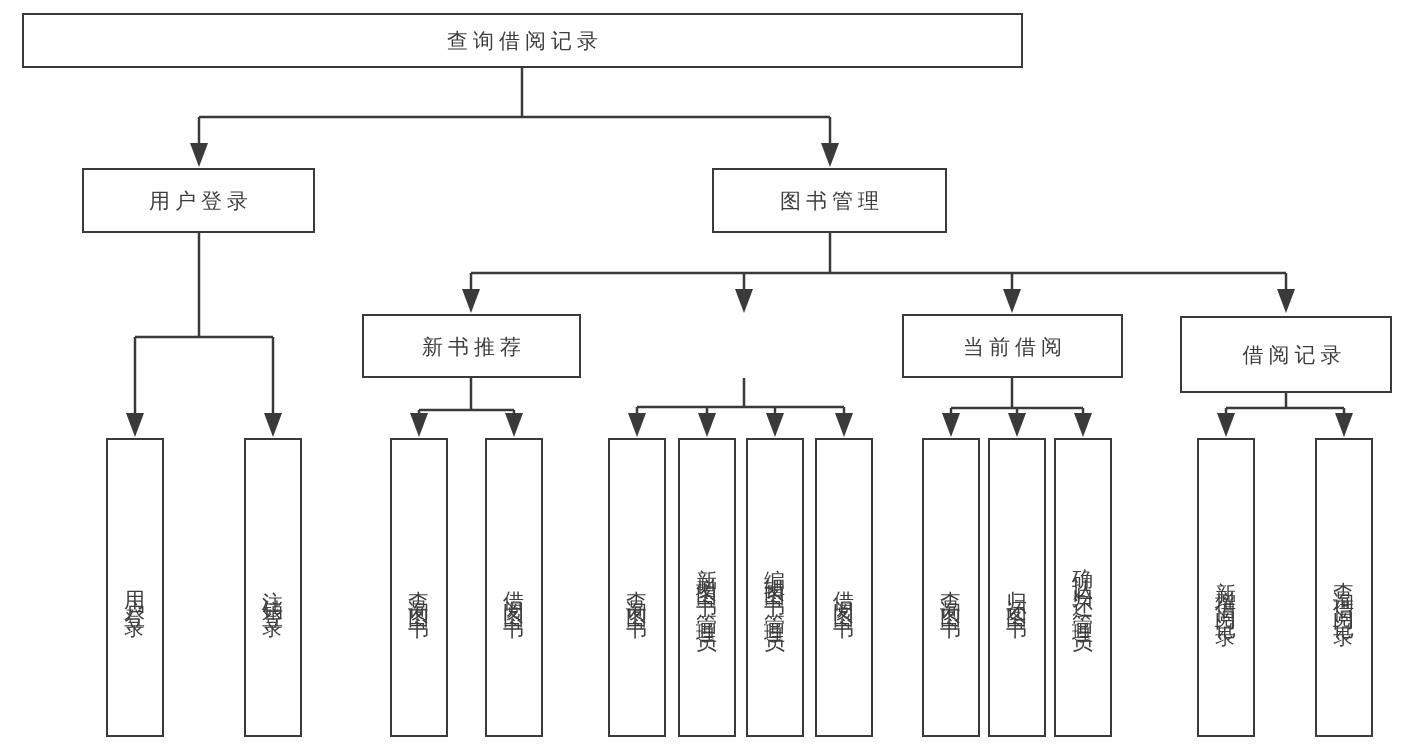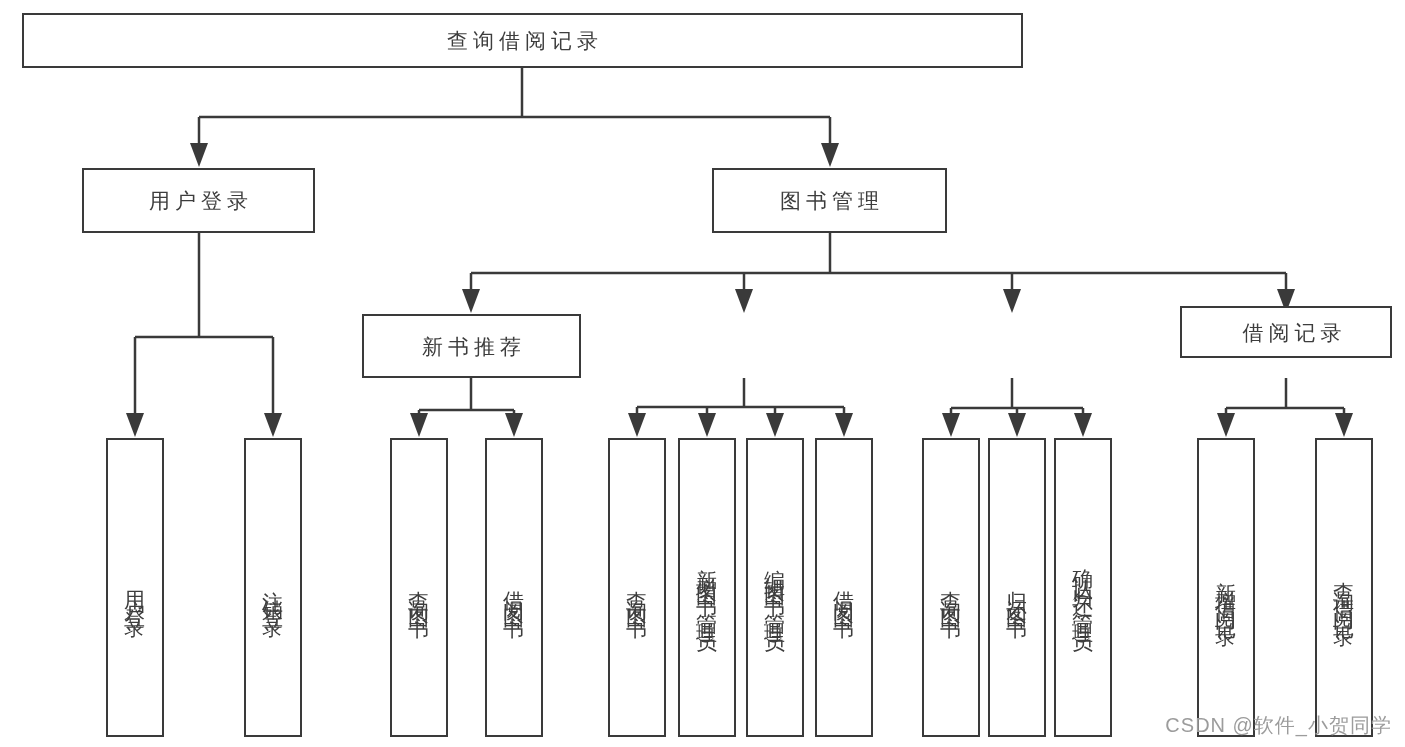--- a/index.html
+++ b/index.html
@@ -38,21 +38,21 @@
     padding-left: 5px; 
     white-space: nowrap;
     line-height: 1;
   }
   .node-root  { left: 22px;   top: 13px;  width: 1001px; height: 55px; }
   .node-l2a   { left: 82px;   top: 168px; width: 233px;  height: 65px; }
   .node-l2b   { left: 712px;  top: 168px; width: 235px;  height: 65px; }
   .node-l3a   { left: 362px;  top: 314px; width: 219px;  height: 64px; }
   .node-l3b   { left: 636px;  top: 314px; width: 217px;  height: 64px; }
   .node-l3c   { left: 902px;  top: 314px; width: 221px;  height: 64px; }
-  .node-l3d   { left: 1180px; top: 306px; width: 212px;  height: 52px; padding-left: 12px; }
+  .node-l3d   { left: 1180px; top: 316px; width: 212px;  height: 77px; padding-left: 12px; }
   .leaf {
     top: 438px;
     width: 58px;
     height: 299px;
   }
   .vtext {
     writing-mode: vertical-rl;
     text-orientation: mixed;
     font-size: 21px;
     letter-spacing: 9px;
@@ -149,20 +149,23 @@
   <div class="box node-l2a">
     <span class="hlabel">用户登录</span>
   </div>
   <div class="box node-l3a">
     <span class="hlabel">新书推荐</span>
   </div>
 
   <div class="box node-l2b">
     <span class="hlabel">图书管理</span>
   </div>
+  <div class="box node-l3c">
+    <span class="hlabel">当前借阅</span>
+  </div>
   <div class="box node-l3d">
     <span class="hlabel">借阅记录</span>
   </div>
 
   <div class="box leaf" style="left:106px">
     <span class="vtext">用户登录</span>
   </div>
   <div class="box leaf" style="left:244px">
     <span class="vtext">注销登录</span>
   </div>
@@ -197,15 +200,14 @@
     <span class="vtext">确认归还（管理员）</span>
   </div>
 
   <div class="box leaf" style="left:1197px">
     <span class="vtext">新增借阅记录</span>
   </div>
   <div class="box leaf" style="left:1315px">
     <span class="vtext">查询借阅记录</span>
   </div>
 
-  <div class="watermark">CSDN @软件_小贺同学</div>
 
 </div>
 
 </body></html>

